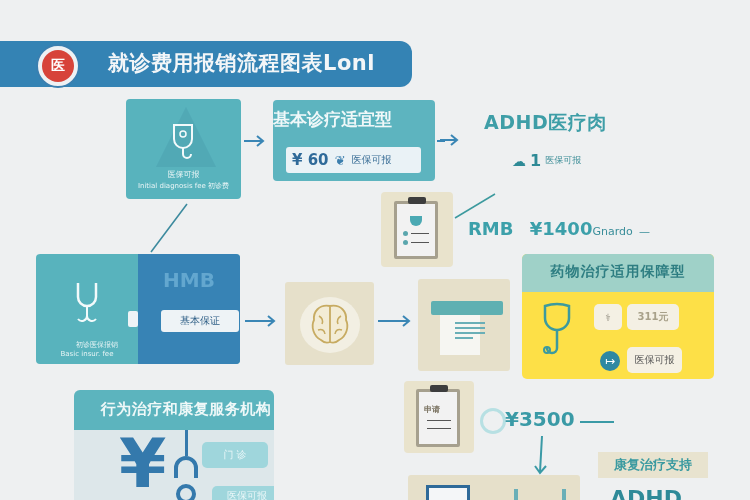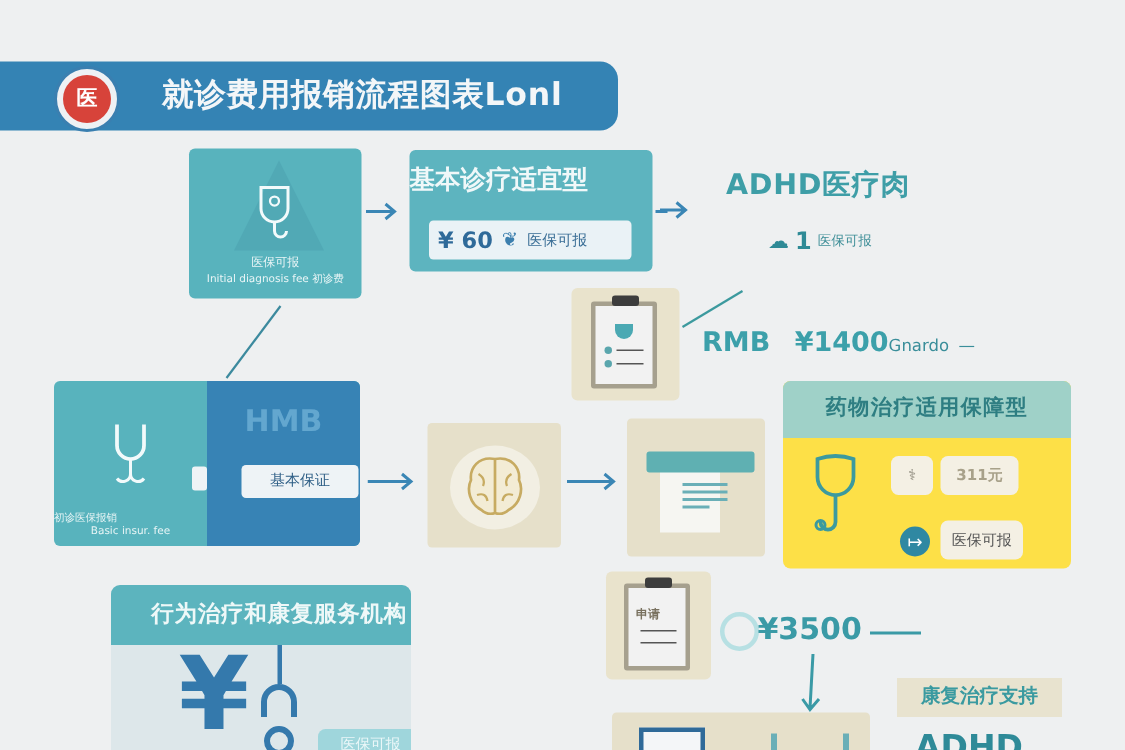--- a/index.html
+++ b/index.html
@@ -36,21 +36,21 @@
   .clip-top { background: #3d3d3d; border-radius: 2px; }
 
   .rmb-text { left: 468px; top: 218px; color: #3ca0aa; font-size: 18px; font-weight: bold; white-space: nowrap; }
   .rmb-text .small { font-size: 11px; font-weight: normal; color: #3a8e9a; }
 
   
   .card3 { left: 36px; top: 254px; width: 204px; height: 110px; border-radius: 4px; overflow: hidden; background: #58b3bd; }
   .card3-right { left: 102px; top: 0; width: 102px; height: 110px; background: #3783b5; }
   .card3-hmb { left: 102px; top: 14px; width: 102px; text-align: center; color: #63a7cf; font-size: 20px; font-weight: bold; }
   .card3-pill { left: 125px; top: 56px; width: 78px; height: 22px; background: #eef3f6; border-radius: 3px; color: #2f5f86; font-size: 10px; text-align: center; line-height: 22px; }
-  .card3-t1 { left: 0; top: 86px; width: 82px; text-align: left; color: #e6f4f5; font-size: 7px; }
+  .card3-t1 { left: 0; top: 86px; width: 82px; text-align: right; color: #e6f4f5; font-size: 7px; }
   .card3-t2 { left: 0; top: 96px; width: 102px; text-align: center; color: #e6f4f5; font-size: 7px; }
 
   .beige-box { background: #e6e0ca; border-radius: 3px; }
 
   
   .card4 { left: 522px; top: 254px; width: 192px; height: 125px; background: #fde047; border-radius: 5px; overflow: hidden; }
   .card4-head { left: 0; top: 0; width: 192px; height: 38px; background: #9fd1c8; }
   .card4-title { left: 0; top: 9px; width: 192px; text-align: center; color: #2e7e82; font-size: 14px; font-weight: bold; letter-spacing: 1px; }
   .pill-w { background: #f4f0e4; border-radius: 5px; font-size: 10px; color: #555; display: flex; align-items: center; justify-content: center; }
 
@@ -191,20 +191,21 @@
 
 <div class="abs card5">
   <div class="abs card5-head"></div>
   <div class="abs card5-title">行为治疗和康复服务机构</div>
   <div class="abs card5-yen">¥</div>
   <div class="abs" style="left:111px;top:40px;width:3px;height:26px;background:#3479ac;"></div>
   <svg class="abs" style="left:98px;top:64px" width="32" height="46">
       <path d="M4 24 v-10 a10 10 0 0 1 20 0 v10" fill="none" stroke="#3479ac" stroke-width="4"></path>
       <circle cx="14" cy="40" r="8" fill="none" stroke="#3479ac" stroke-width="4"></circle>
     </svg>
+  <div class="abs pill-t" style="left:128px;top:52px;width:66px;height:26px;">门 诊</div>
   <div class="abs pill-t" style="left:138px;top:96px;width:70px;height:20px;">医保可报</div>
 </div>
 
 <div class="abs clip-box" style="left:404px;top:381px;width:70px;height:72px;">
   <div class="abs clipboard" style="left:12px;top:8px;width:44px;height:58px;">
     <div class="abs" style="left:5px;top:12px;font-size:8px;color:#7a7260;font-weight:bold;">申请</div>
     <div class="abs" style="left:8px;top:28px;width:24px;height:1px;background:#555;"></div>
     <div class="abs" style="left:8px;top:36px;width:24px;height:1px;background:#555;"></div>
   </div>
   <div class="abs clip-top" style="left:26px;top:4px;width:18px;height:7px;"></div>

